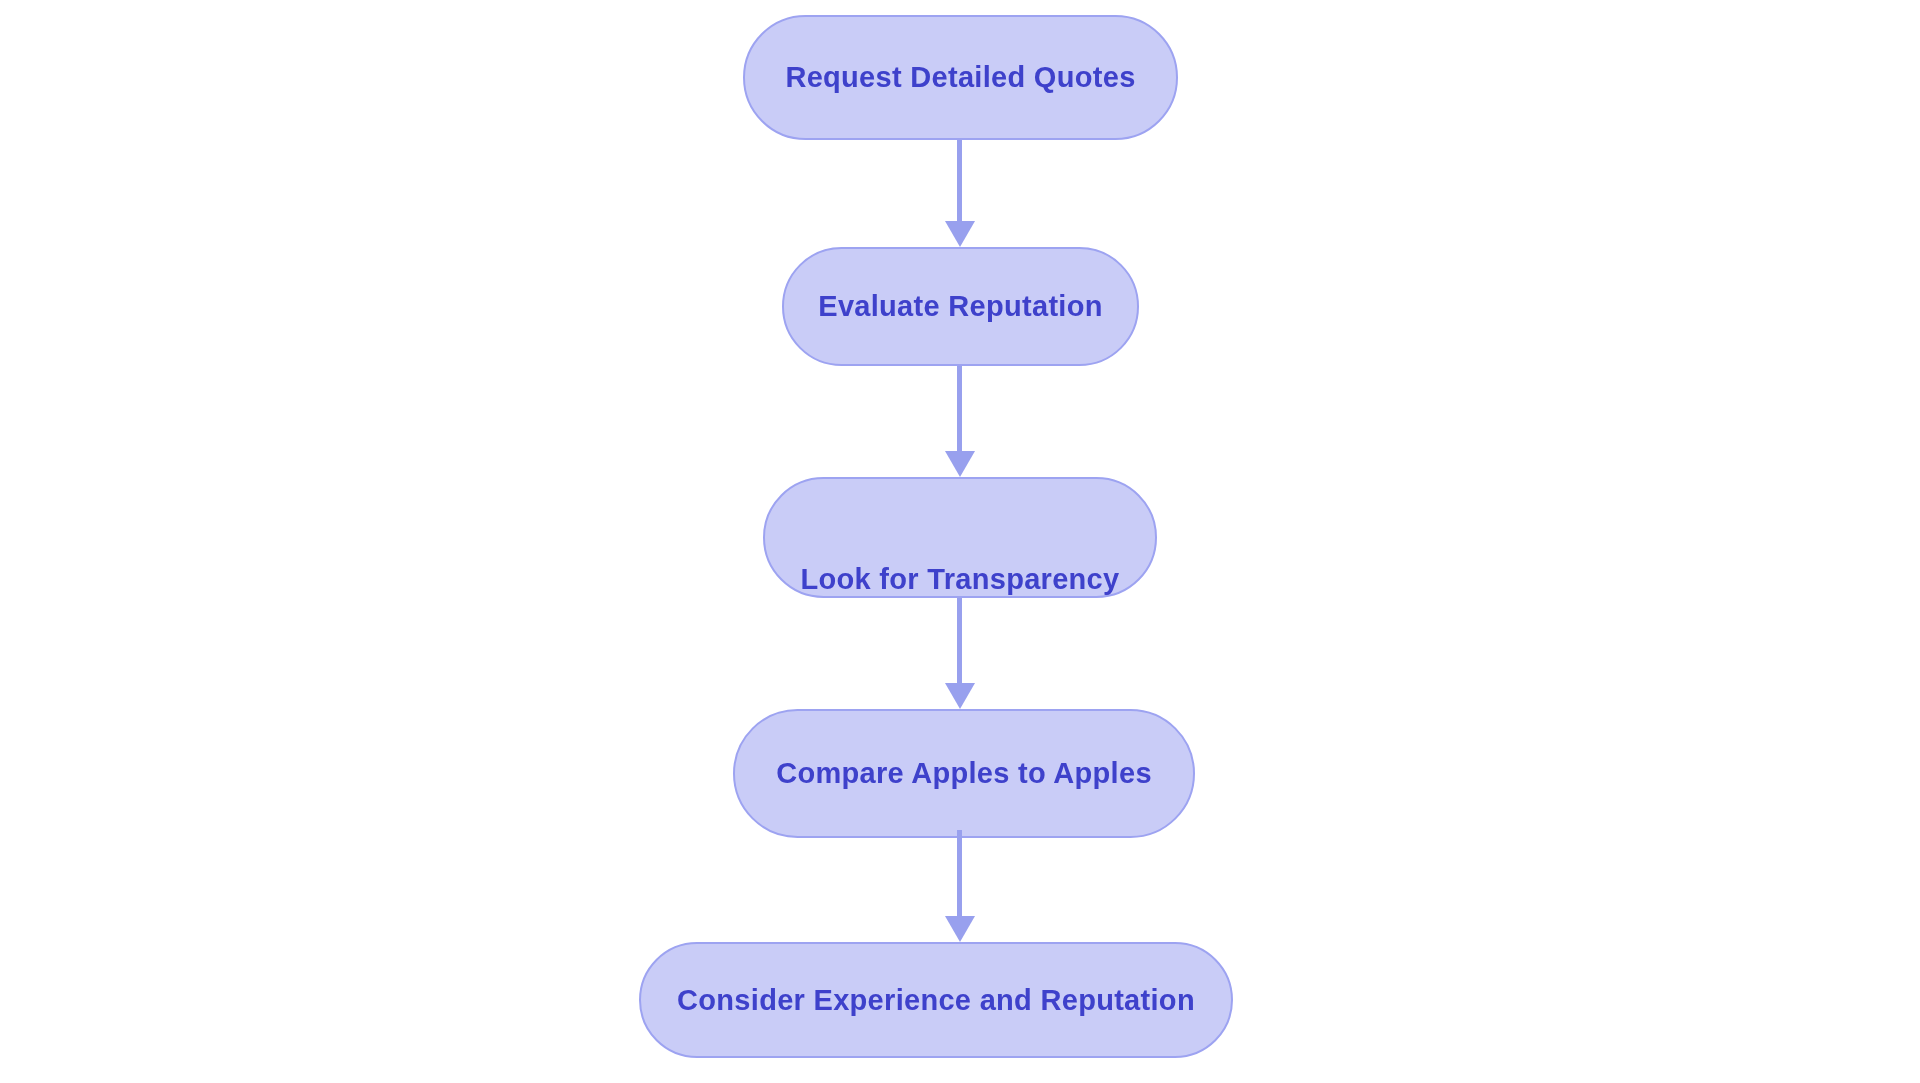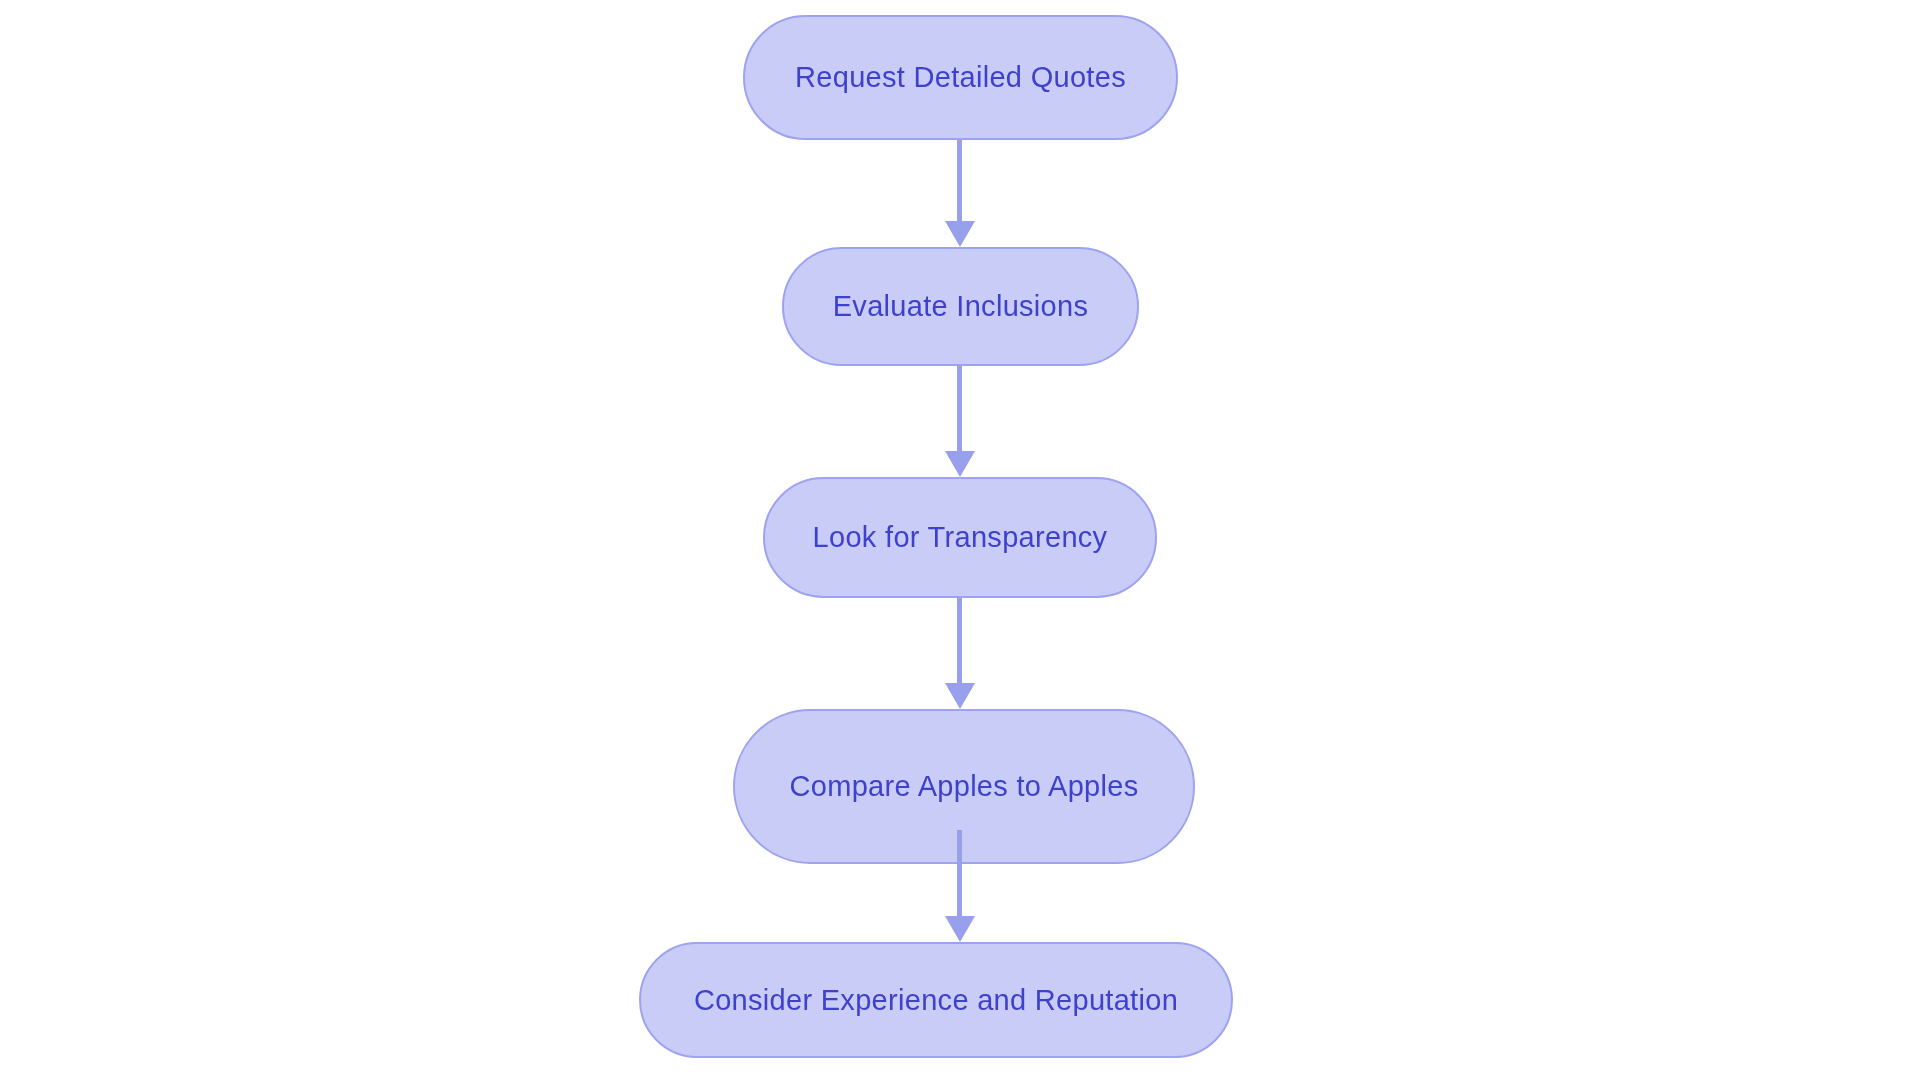--- a/index.html
+++ b/index.html
@@ -19,29 +19,29 @@
     position: absolute;
     box-sizing: border-box;
     background: #c9ccf7;
     border: 2px solid #9da3f1;
     border-radius: 999px;
     display: flex;
     align-items: center;
     justify-content: center;
     color: #3e41cb;
     font-size: 29px;
-    font-weight: 400;
+    font-weight: 700;
     letter-spacing: 0.3px;
     white-space: nowrap;
     text-align: center;
   }
   .n1 { left: 743px; top: 15px;  width: 435px; height: 125px; }
   .n2 { left: 782px; top: 247px; width: 357px; height: 119px; }
-  .n3 { left: 763px; top: 477px; width: 394px; height: 121px; }
-  .n4 { left: 733px; top: 709px; width: 462px; height: 155px; }
+  .n3 { left: 763px; top: 477px; width: 394px; height: 121px; align-items: flex-end; }
+  .n4 { left: 733px; top: 709px; width: 462px; height: 129px; }
   .n5 { left: 639px; top: 942px; width: 594px; height: 116px; }
 
   .flow-arrow {
     position: absolute;
     left: 945px;
     width: 30px;
   }
   .a1 { top: 140px; height: 107px; }
   .a2 { top: 366px; height: 111px; }
   .a3 { top: 598px; height: 111px; }
@@ -73,21 +73,21 @@
   <div class="flow-node n1">
     <span>Request Detailed Quotes</span>
   </div>
 
   <div class="flow-arrow a1">
     <div class="arrow-shaft"></div>
     <div class="arrow-head"></div>
   </div>
 
   <div class="flow-node n2">
-    <span>Evaluate Inclusions</span>
+    <span>Evaluate Reputation</span>
   </div>
 
   <div class="flow-arrow a2">
     <div class="arrow-shaft"></div>
     <div class="arrow-head"></div>
   </div>
 
   <div class="flow-node n3">
     <span>Look for Transparency</span>
   </div>

